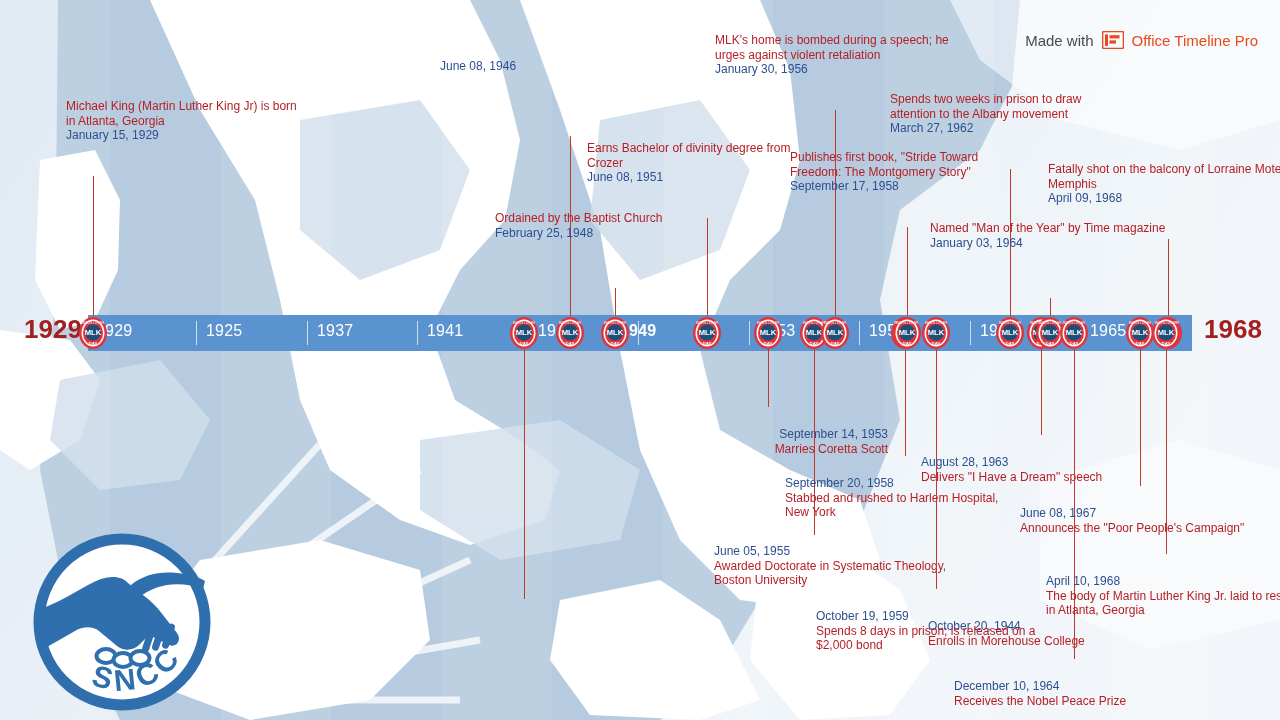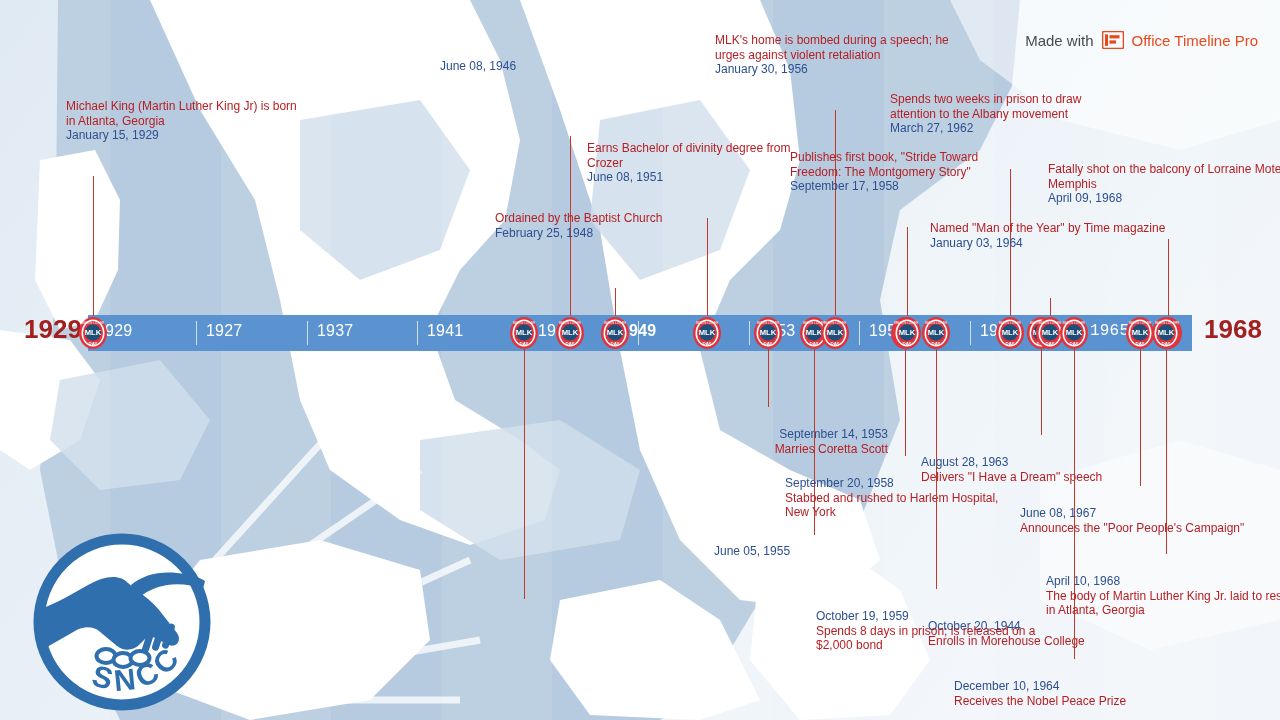--- a/index.html
+++ b/index.html
@@ -176,37 +176,37 @@
   <path id="snccArc" d="M40,139 A72,72 0 0 0 156,128" fill="none"></path>
   <text font-family="'Liberation Sans',sans-serif" font-size="30" font-weight="bold" fill="#2f6fad" letter-spacing="5">
     <textPath href="#snccArc" startOffset="22%">SNCC</textPath>
   </text>
 </svg>
 
 <div class="axis-band"></div>
 <div id="axis-ticks">
     <div class="axis-tick-label" style="left: 96px;">1929</div>
     <div class="axis-tick" style="left: 196px; top: 321px;"></div>
-    <div class="axis-tick-label" style="left: 206px;">1927</div>
+    <div class="axis-tick-label" style="left: 206px;">1925</div>
     <div class="axis-tick" style="left: 307px; top: 321px;"></div>
     <div class="axis-tick-label" style="left: 317px;">1937</div>
     <div class="axis-tick" style="left: 417px; top: 321px;"></div>
     <div class="axis-tick-label" style="left: 427px;">1941</div>
     <div class="axis-tick" style="left: 528px; top: 321px;"></div>
     <div class="axis-tick-label" style="left: 538px;">1945</div>
     <div class="axis-tick" style="left: 638px; top: 321px;"></div>
     <div class="axis-tick-label" style="left: 620px; font-weight: bold;">1949</div>
     <div class="axis-tick" style="left: 749px; top: 321px;"></div>
     <div class="axis-tick-label" style="left: 759px;">1953</div>
     <div class="axis-tick" style="left: 859px; top: 321px;"></div>
     <div class="axis-tick-label" style="left: 869px;">1957</div>
     <div class="axis-tick" style="left: 970px; top: 321px;"></div>
     <div class="axis-tick-label" style="left: 980px;">1961</div>
     <div class="axis-tick" style="left: 1080px; top: 321px;"></div>
-    <div class="axis-tick-label" style="left: 1090px; font-family: Liberation Mono, monospace;">1965</div>
+    <div class="axis-tick-label" style="left: 1090px;">1965</div>
   </div>
 <div class="endcap" id="endcap-start">1929</div>
 <div class="endcap" id="endcap-end">1968</div>
 
 <div id="milestones">
     <div class="milestone above" style="left: 93px; top: 333px;">
       <div class="m-line" style="top: -157px; height: 140px;"></div>
       <svg class="m-badge" viewBox="0 0 30 34">
     <ellipse cx="15" cy="17" rx="14" ry="16" fill="#e0343c"></ellipse>
     <ellipse cx="15" cy="17" rx="11.5" ry="13.5" fill="#ffffff"></ellipse>
@@ -307,20 +307,21 @@
     <ellipse cx="15" cy="17" rx="11.5" ry="13.5" fill="#ffffff"></ellipse>
     <ellipse cx="15" cy="17" rx="10" ry="12" fill="#e0343c"></ellipse>
     <ellipse cx="15" cy="16.5" rx="8" ry="8.2" fill="#1f4e79"></ellipse>
     <text x="15" y="19.4" font-family="'Liberation Sans',sans-serif" font-size="7.6" font-weight="bold" fill="#ffffff" text-anchor="middle">MLK</text>
     <text x="15" y="28.6" font-family="'Liberation Sans',sans-serif" font-size="4.4" font-weight="bold" fill="#ffffff" text-anchor="middle">DAY</text>
     <text x="15" y="8.2" font-family="'Liberation Sans',sans-serif" font-size="2.8" fill="#ffffff" text-anchor="middle" opacity="0.9">MARTIN LUTHER</text>
   </svg>
     </div>
     <div class="m-label" style="position: absolute; left: 714px; top: 544px;">
       <span class="m-date">June 05, 1955</span>
+      <span class="m-desc">Awarded Doctorate in Systematic Theology, Boston University</span>
     </div>
     <div class="milestone above" style="left: 835px; top: 333px;">
       <div class="m-line" style="top: -223px; height: 206px;"></div>
       <svg class="m-badge" viewBox="0 0 30 34">
     <ellipse cx="15" cy="17" rx="14" ry="16" fill="#e0343c"></ellipse>
     <ellipse cx="15" cy="17" rx="11.5" ry="13.5" fill="#ffffff"></ellipse>
     <ellipse cx="15" cy="17" rx="10" ry="12" fill="#e0343c"></ellipse>
     <ellipse cx="15" cy="16.5" rx="8" ry="8.2" fill="#1f4e79"></ellipse>
     <text x="15" y="19.4" font-family="'Liberation Sans',sans-serif" font-size="7.6" font-weight="bold" fill="#ffffff" text-anchor="middle">MLK</text>
     <text x="15" y="28.6" font-family="'Liberation Sans',sans-serif" font-size="4.4" font-weight="bold" fill="#ffffff" text-anchor="middle">DAY</text>

